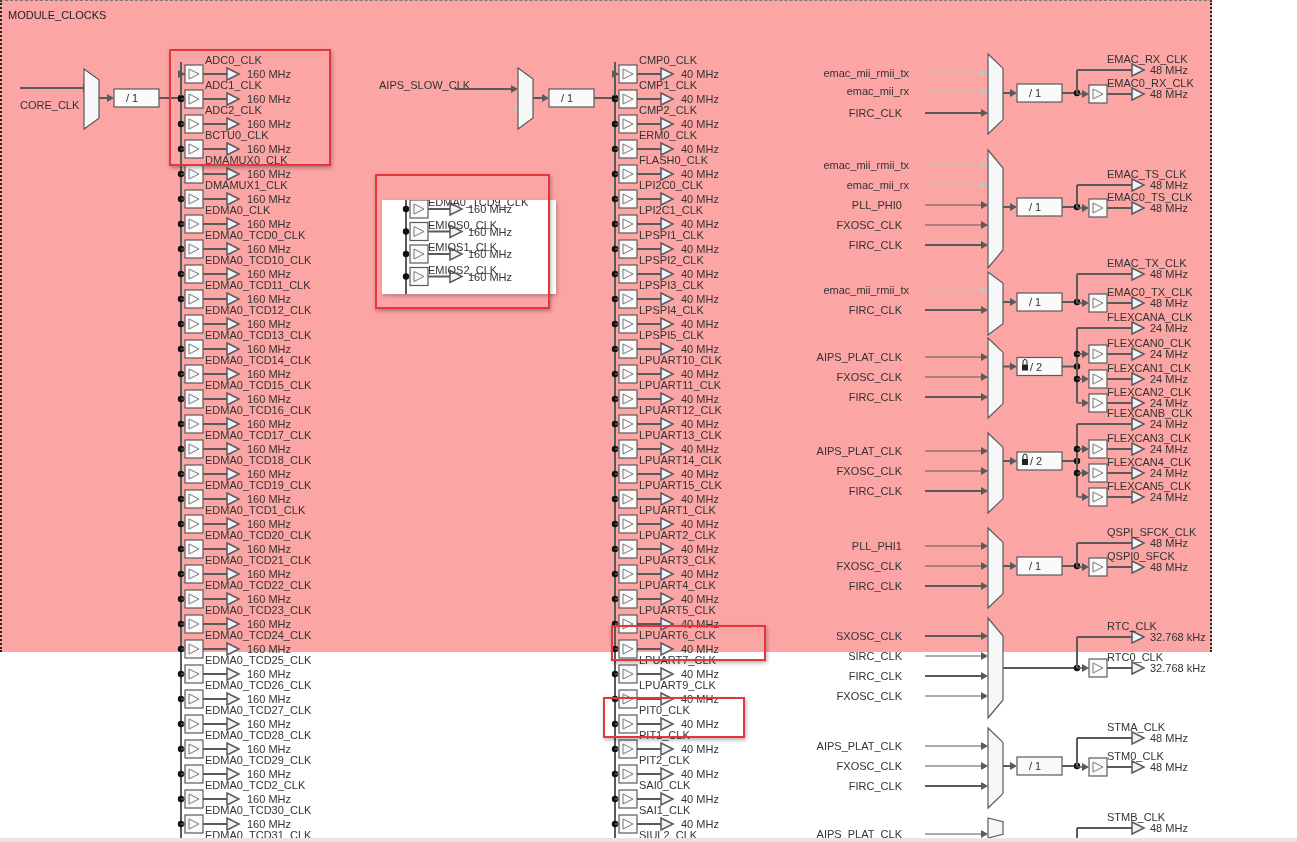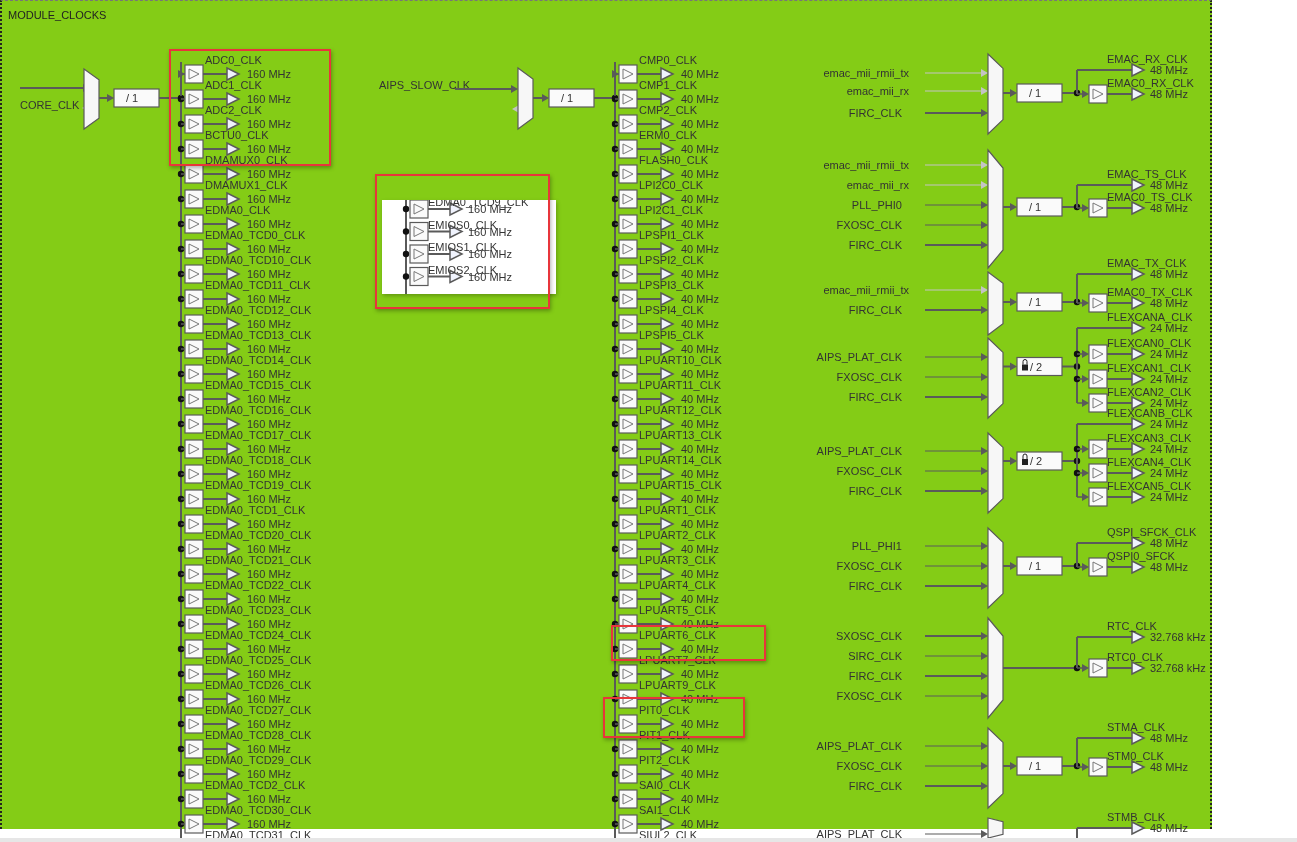--- a/index.html
+++ b/index.html
@@ -1,17 +1,17 @@
 <!DOCTYPE html>
 <html><head>
 <meta charset="utf-8">
 <style>
   html,body{margin:0;padding:0;}
   body{width:1297px;height:842px;background:#ffffff;overflow:hidden;position:relative;font-family:"Liberation Sans",sans-serif;}
-  #canvas{position:absolute;left:0;top:0;width:1212px;height:829px;background:#84cc16;border-left:2px dotted #222;border-top:1px dashed #777;border-right:2px dotted #222;box-sizing:border-box;}
+  #canvas{position:absolute;left:0;top:0;width:1212px;height:652px;background:#fca5a5;border-left:2px dotted #222;border-top:1px dashed #777;border-right:2px dotted #222;box-sizing:border-box;}
   #bottombar{position:absolute;left:0;top:838px;width:1297px;height:4px;background:#e6e6e6;}
   #title{position:absolute;left:6px;top:8px;font-size:11px;color:#222;}
   svg#diagram{position:absolute;left:0;top:0;}
   .lbl{font-family:"Liberation Sans",sans-serif;font-size:11px;fill:#333;}
   .freq{font-family:"Liberation Sans",sans-serif;font-size:11px;fill:#333;}
   .hl{position:absolute;border:2px solid #e8353b;box-shadow:1px 2px 4px rgba(0,0,0,0.3);}
   .popup{position:absolute;background:#fff;box-shadow:1px 2px 4px rgba(0,0,0,0.25);}
 </style>
 </head>
 <body>

